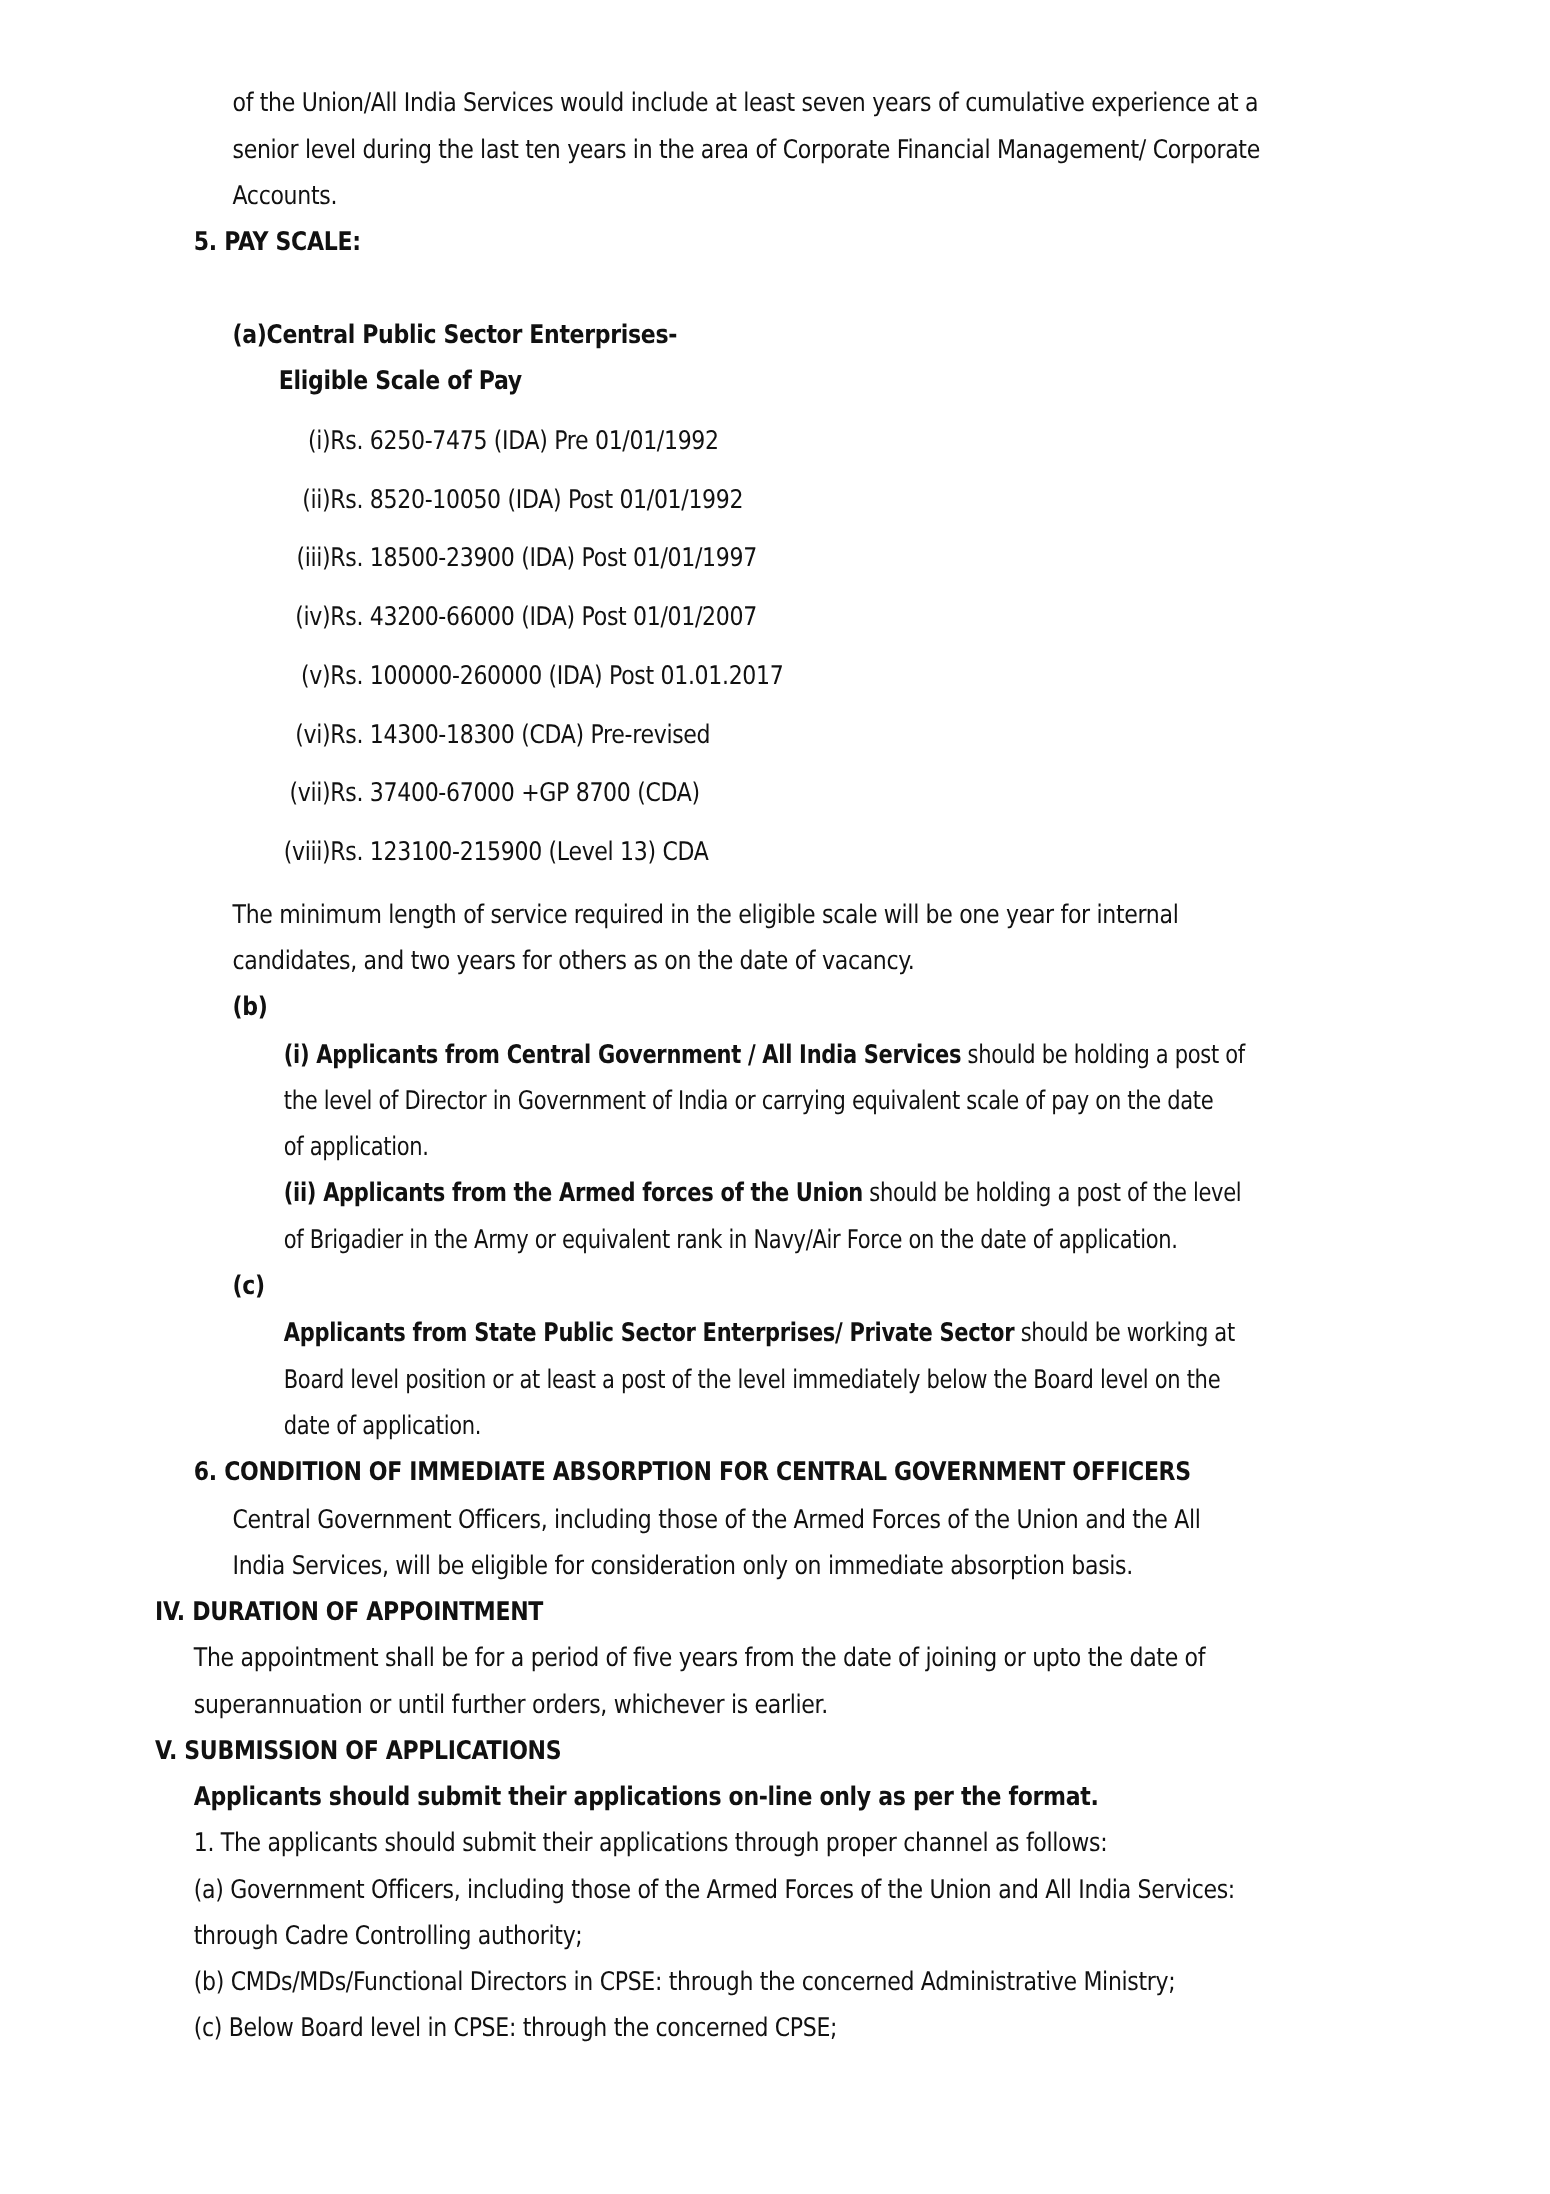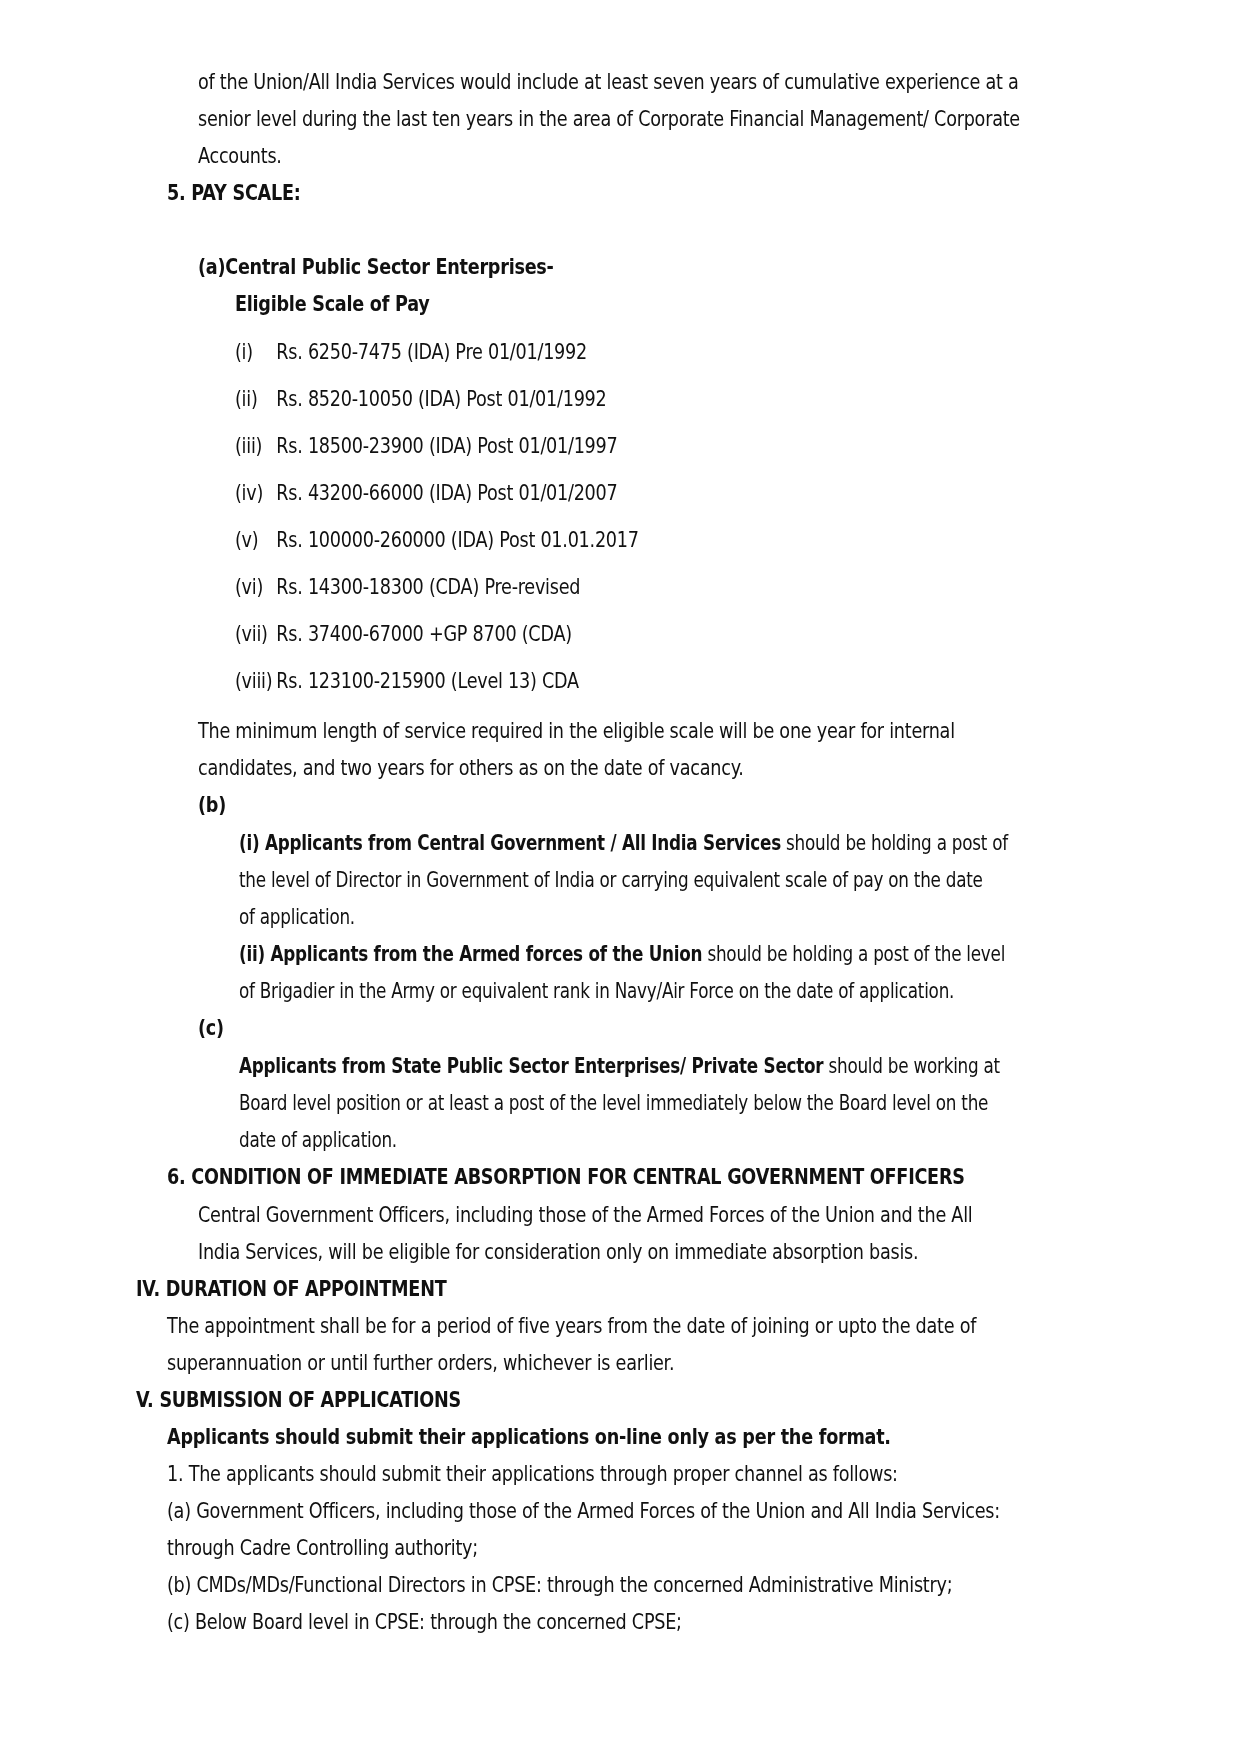--- a/index.html
+++ b/index.html
@@ -1,21 +1,21 @@
 <!DOCTYPE html>
 <html><head>
   <meta charset="utf-8">
   <style>
     html, body { margin: 0; padding: 0; background: #ffffff; }
     body {
       width: 1240px; height: 1755px; position: relative; overflow: hidden;
       font-family: "DejaVu Sans", sans-serif;
       color: #111111;
     }
-    .page { position: absolute; left: 12px; top: 0; width: 1012px; height: 1755px; }
+    .page { position: absolute; left: 0; top: 0; width: 1012px; height: 1755px; text-align: right; }
     .line {
       position: absolute; white-space: nowrap;
       font-size: 20.5px; letter-spacing: -0.3px;
       transform-origin: left top;
     }
     .cond { transform: scaleX(0.86); }
     .cond2 { transform: scaleX(0.82); }
     .b { font-weight: bold; }
     .roman { display: inline-block; width: 48px; }
   </style>

